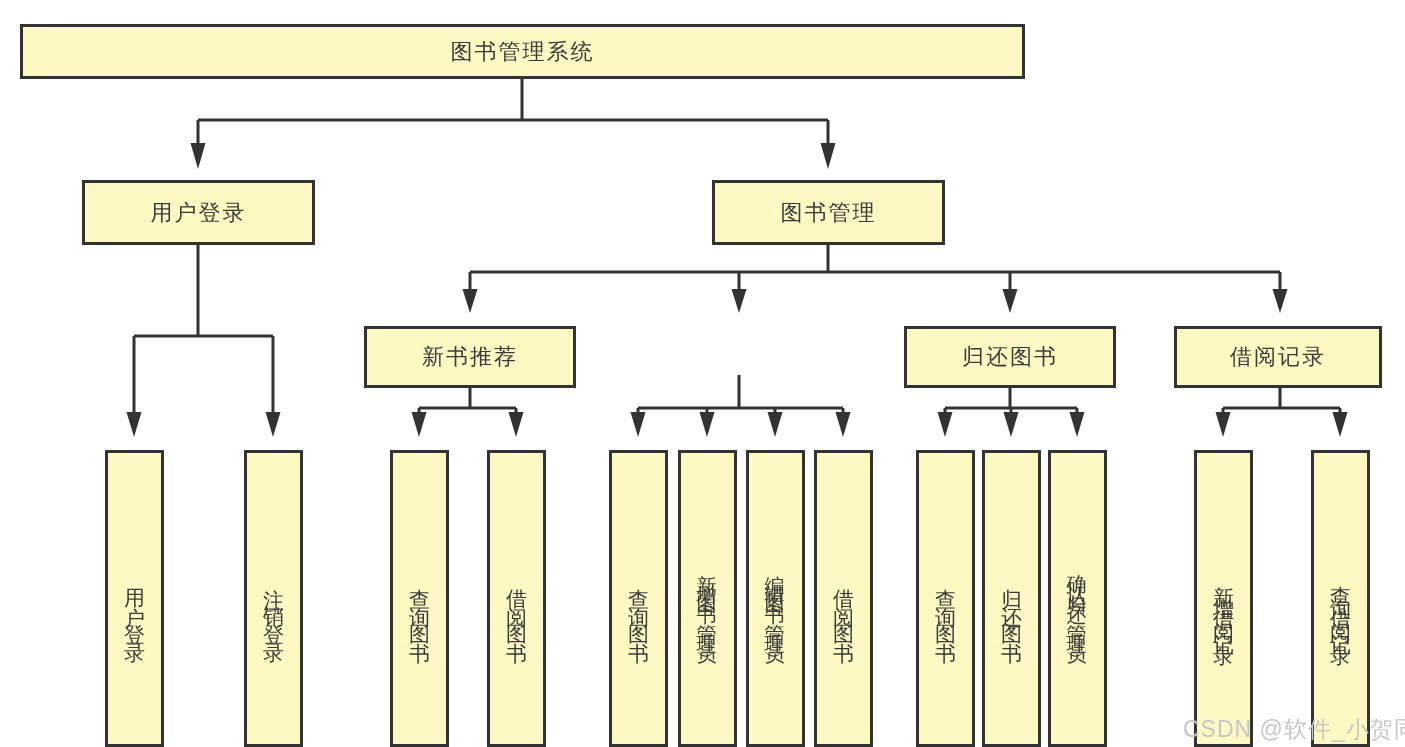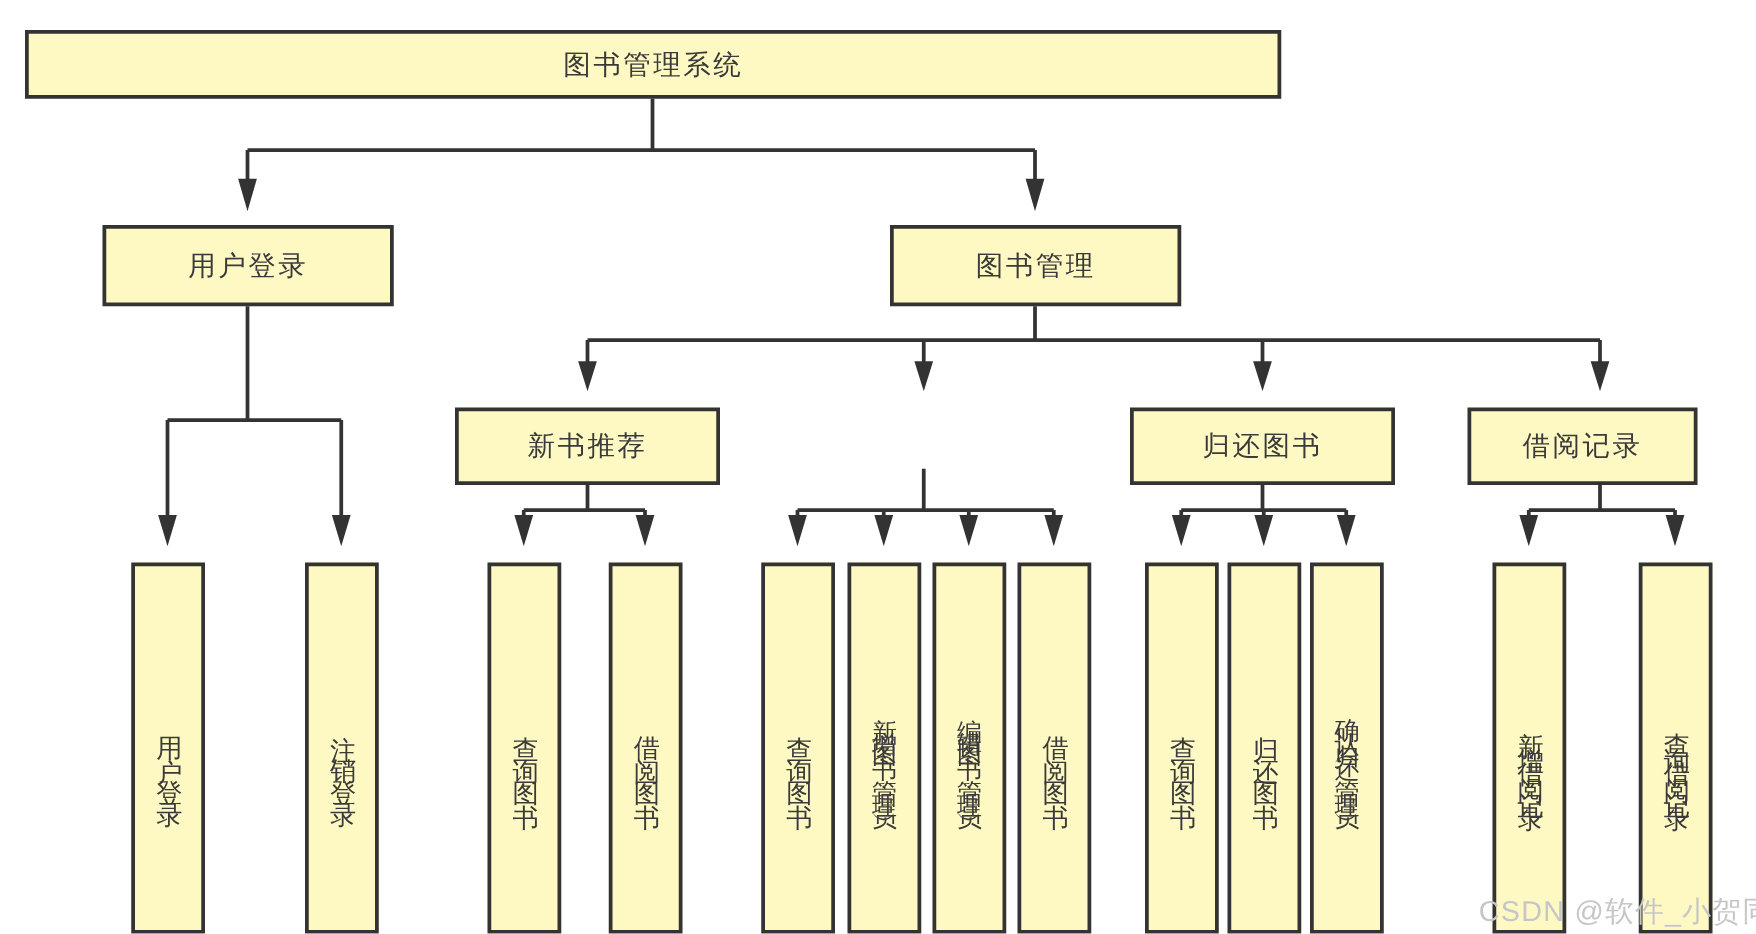--- a/index.html
+++ b/index.html
@@ -105,21 +105,21 @@
   <div class="box h" style="left:712px;top:168px;width:233px;height:65px">
     <span>图书管理</span>
   </div>
 
   <div class="box h" style="left:364px;top:314px;width:212px;height:62px">
     <span>新书推荐</span>
   </div>
   <div class="box h" style="left:904px;top:314px;width:212px;height:62px">
     <span>归还图书</span>
   </div>
-  <div class="box h" style="left:1174px;top:314px;width:184px;height:62px">
+  <div class="box h" style="left:1174px;top:314px;width:208px;height:62px">
     <span>借阅记录</span>
   </div>
 
   <div class="box v" style="left:105px">
     <span class="s4">用户登录</span>
   </div>
   <div class="box v" style="left:244px">
     <span class="s4">注销登录</span>
   </div>
 

